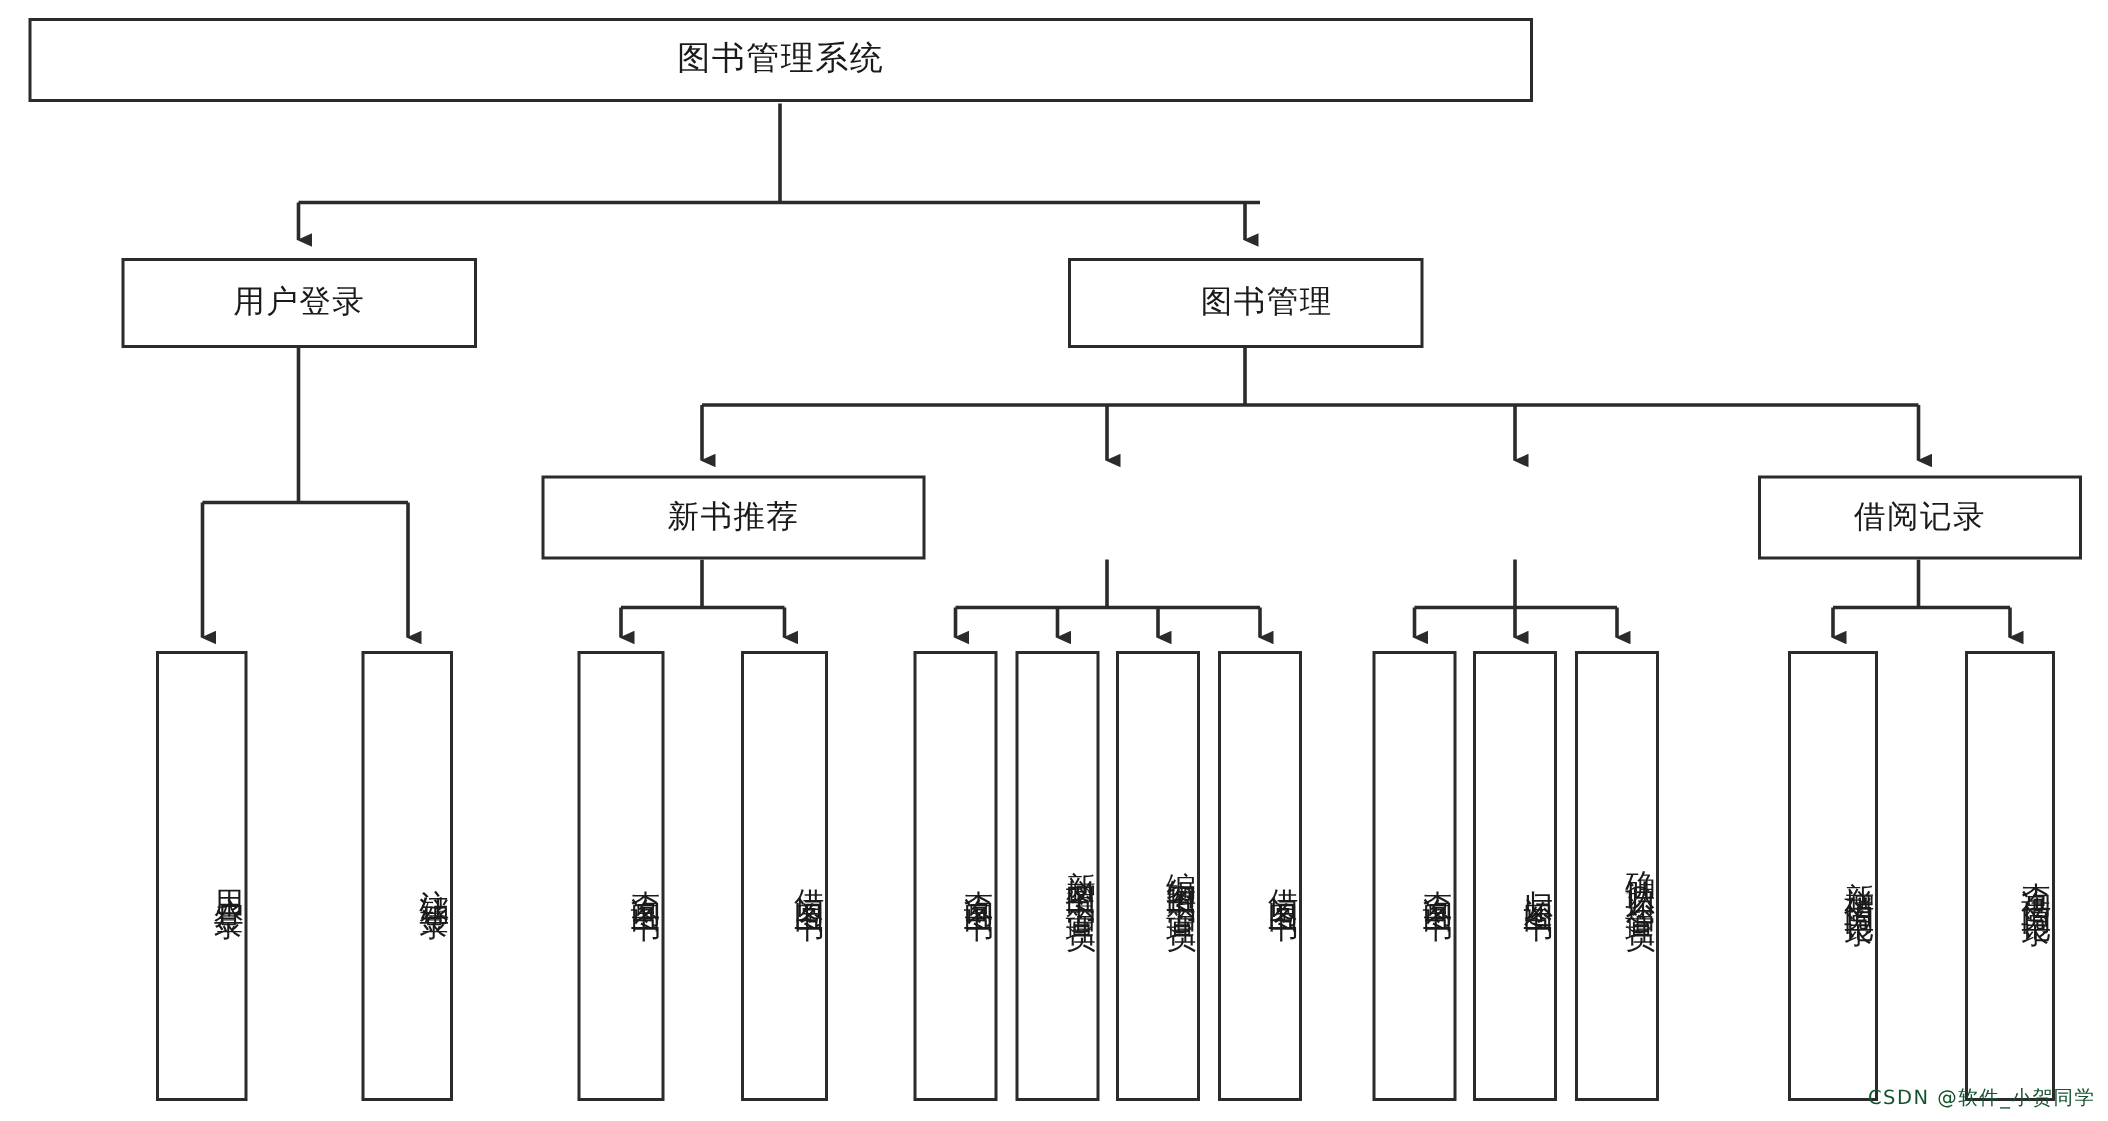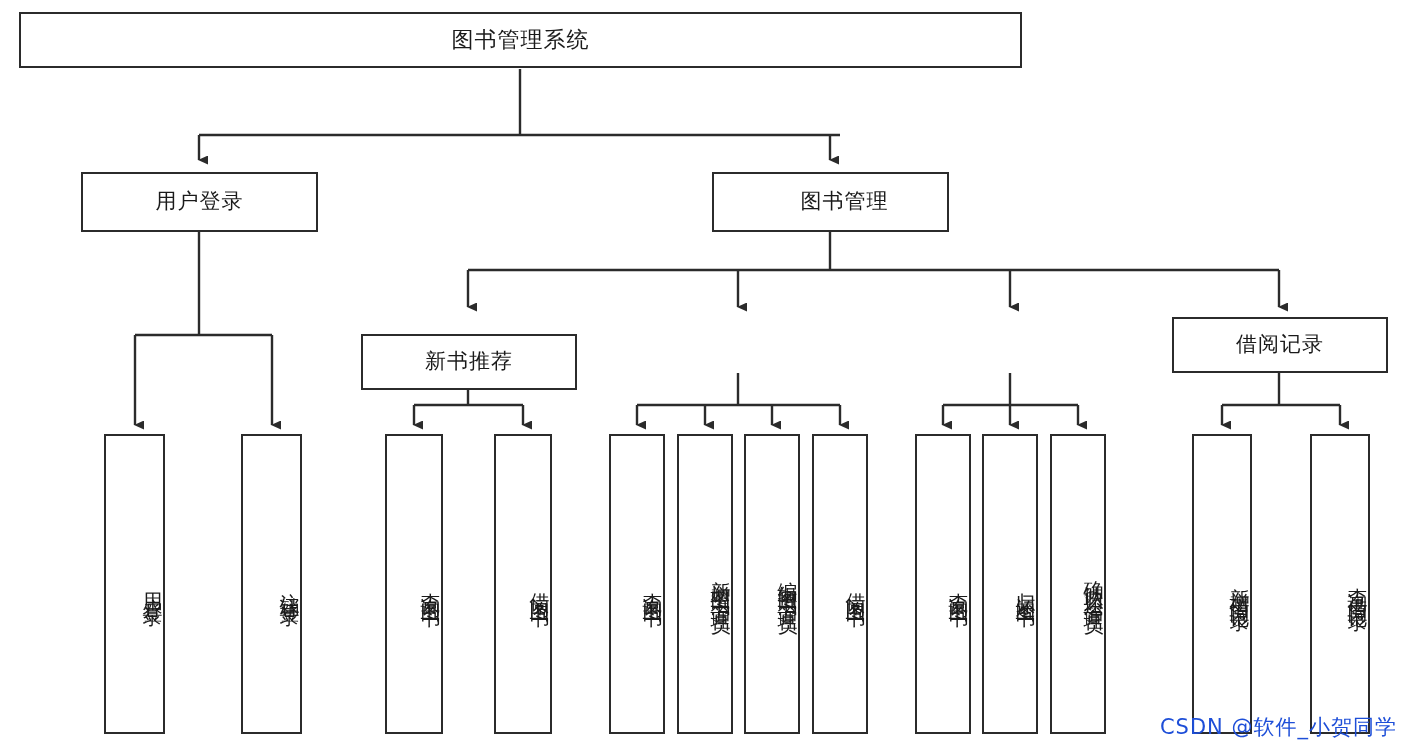--- a/index.html
+++ b/index.html
@@ -41,22 +41,22 @@
   }
   .node.vert .vtext{
     writing-mode:vertical-rl;
     text-orientation:upright;
     display:block;
   }
   .watermark{
     position:absolute;
     right:8px;
     bottom:6px;
-    font-size:21px;
-    color:#1d4ed8;
+    font-size:13px;
+    color:#14532d;
     letter-spacing:1px;
     white-space:nowrap;
     user-select:none;
   }
 </style>
 </head>
 <body>
 
 <div id="diagram-root">
 
@@ -114,21 +114,21 @@
     <span>图书管理系统</span>
   </div>
 
   <div class="node horiz" style="left:81px;top:172px;width:237px;height:60px;">
     <span>用户登录</span>
   </div>
   <div class="node horiz" style="left:712px;top:172px;width:237px;height:60px;padding-left:28px;">
     <span>图书管理</span>
   </div>
 
-  <div class="node horiz" style="left:361px;top:334px;width:216px;height:56px;">
+  <div class="node horiz" style="left:361px;top:317px;width:256px;height:56px;">
     <span>新书推荐</span>
   </div>
   <div class="node horiz" style="left:1172px;top:317px;width:216px;height:56px;">
     <span>借阅记录</span>
   </div>
 
   <div class="node vert" style="left:104px;top:434px;width:61px;height:300px;">
     <span class="vtext">用户登录</span>
   </div>
   <div class="node vert" style="left:241px;top:434px;width:61px;height:300px;">

